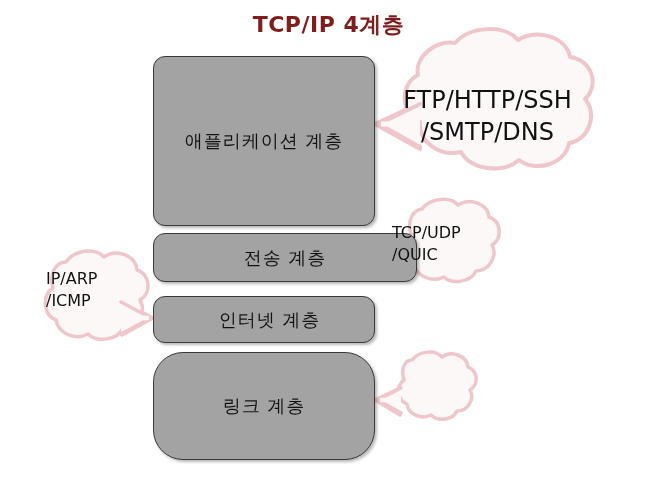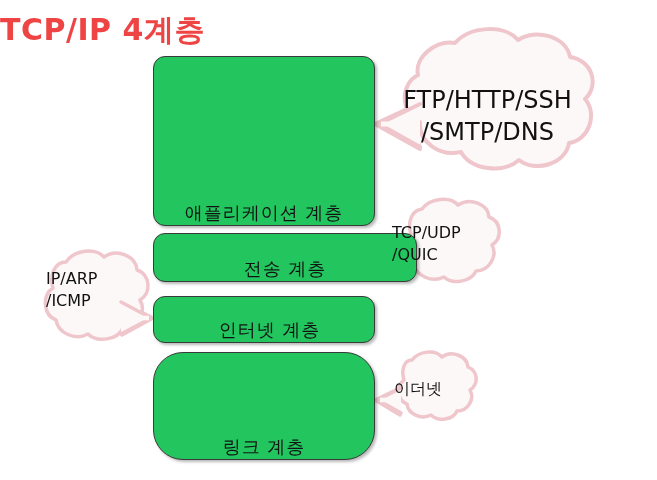--- a/index.html
+++ b/index.html
@@ -25,36 +25,36 @@
     position: absolute;
     left: 0; top: 0;
     width: 657px;
     height: 480px;
   }
   .diagram-title {
     position: absolute;
     left: 0;
     top: 10px;
     width: 657px;
-    text-align: left;
-    font-size: 30px;
+    text-align: center;
+    font-size: 22px;
     font-weight: bold;
     letter-spacing: 0.5px;
-    color: #ef4444;
+    color: #7f1d1d;
     white-space: pre;
   }
   .layer-box {
     position: absolute;
-    background: #22c55e;
+    background: #a3a3a3;
     border: 1.6px solid #3a3a3a;
     border-radius: 12px;
     box-shadow: 2px 2px 3px rgba(0,0,0,0.28);
     box-sizing: border-box;
     display: flex;
-    align-items: flex-end;
+    align-items: center;
     justify-content: center;
   }
   .layer-label {
     font-size: 18px;
     color: #121212;
     letter-spacing: 1px;
     white-space: pre;
   }
   #box-application { left: 153px; top: 56px;  width: 222px; height: 170px; }
   #box-transport   { left: 153px; top: 233px; width: 264px; height: 49px;  }
@@ -190,15 +190,14 @@
 
   <div class="cloud-text" id="cloud-text-application">FTP/HTTP/SSH
 /SMTP/DNS</div>
 
   <div class="cloud-text" id="cloud-text-transport">TCP/UDP
 /QUIC</div>
 
   <div class="cloud-text" id="cloud-text-internet">IP/ARP
 /ICMP</div>
 
-  <div class="cloud-text" id="cloud-text-link">이더넷</div>
 
 </div>
 
 </body></html>

